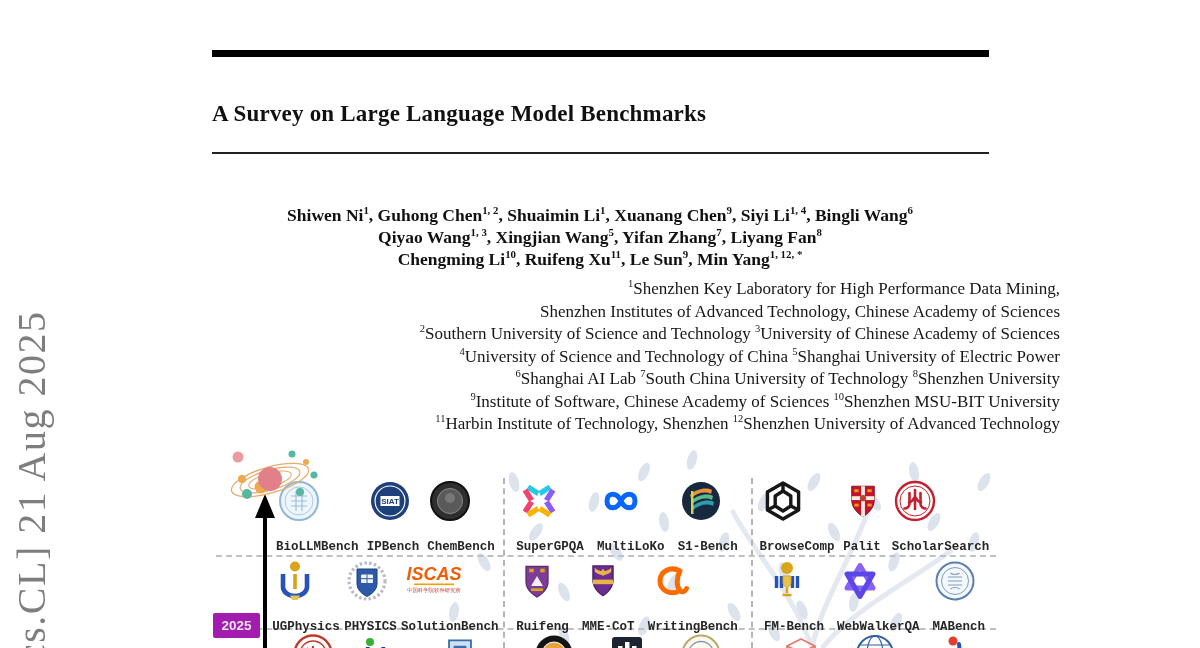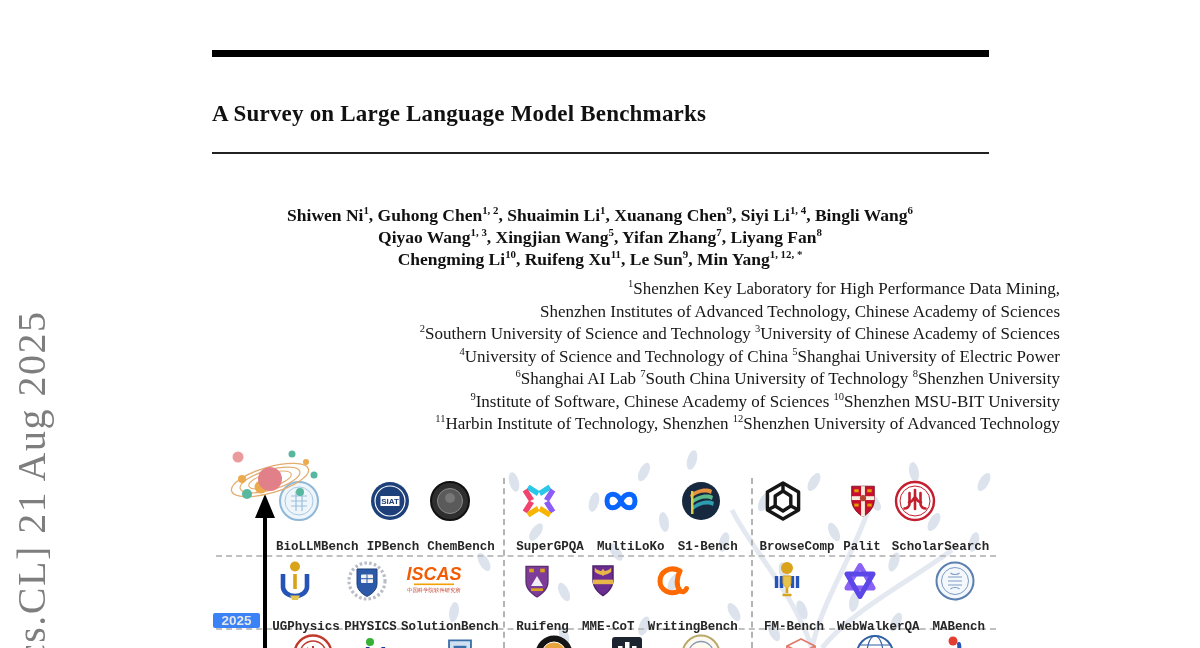--- a/index.html
+++ b/index.html
@@ -23,21 +23,21 @@
     font-size:17px;line-height:22.5px;color:#161616;}
   .authors sup,.affiliations sup{font-size:.62em;line-height:0;}
 
   
   .figure{position:absolute;left:212px;top:440px;width:786px;height:208px;overflow:hidden;}
   .leaves{position:absolute;left:0;top:0;z-index:0;}
   .planet{position:absolute;left:2px;top:2px;z-index:3;}
   .arrow-line{position:absolute;left:51px;top:76px;width:4px;height:132px;background:#000;z-index:2;}
   .arrow-head{position:absolute;left:43px;top:54px;width:0;height:0;z-index:2;
     border-left:10px solid transparent;border-right:10px solid transparent;border-bottom:24px solid #000;}
-  .year-badge{position:absolute;left:1px;top:173px;width:47px;height:15px;background:#3b82f6;
+  .year-badge{position:absolute;left:1px;top:173px;width:47px;height:25px;background:#a21caf;
     color:#e8e8e8;font-family:"Liberation Sans",sans-serif;font-size:13.5px;font-weight:bold;
     display:flex;align-items:center;justify-content:center;z-index:4;border-radius:2px;}
   .vsep{position:absolute;top:38px;height:170px;width:0;border-left:2px dashed #b3b3b3;z-index:1;}
   .vsep.v1{left:291px;} .vsep.v2{left:539px;}
   .hsep{position:absolute;left:4px;width:780px;height:0;border-top:2px dashed #c0c0c0;z-index:1;}
   .hsep.h1{top:115px;} .hsep.h2{top:188px;}
 
   .fig-row{position:absolute;left:0;width:786px;display:flex;z-index:2;}
   .fig-row.r1{top:38px;height:76px;}
   .fig-row.r2{top:118px;height:68px;}

